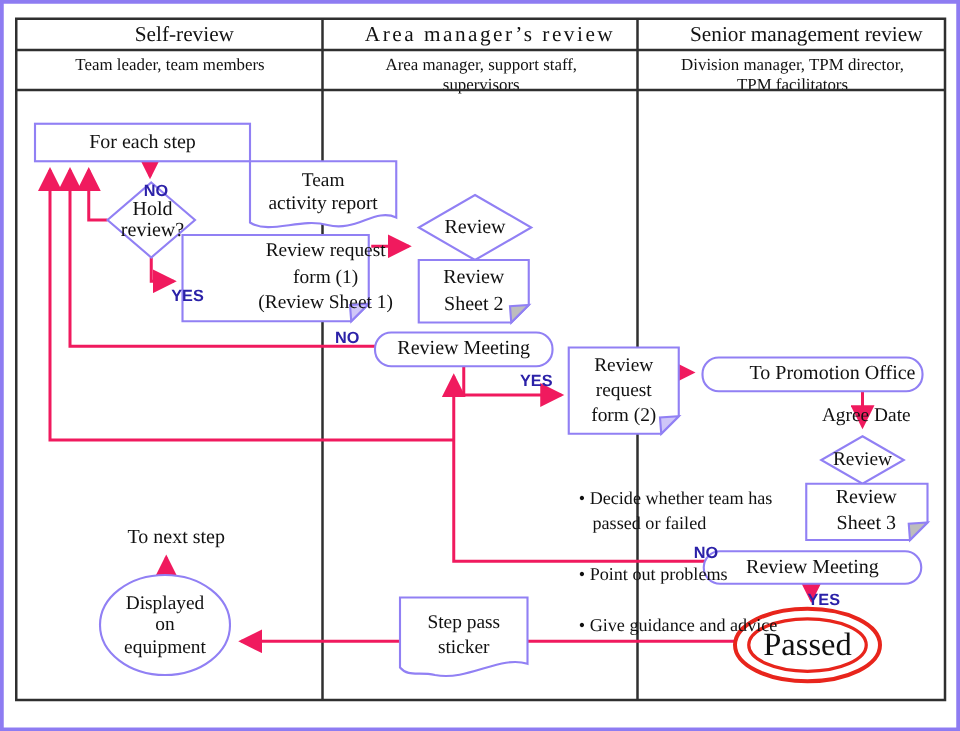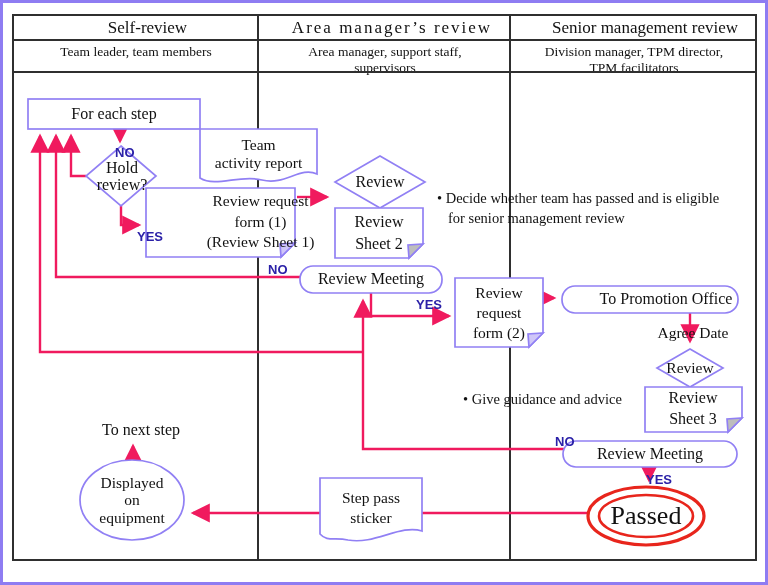--- a/index.html
+++ b/index.html
@@ -123,18 +123,19 @@
 <div class="txt ctr node big" style="left:93px;top:420px;width:96px;height:20px;z-index:4;">To next step</div>
 
 <div class="lbl" style="left:75px;top:145px;">NO</div>
 <div class="lbl" style="left:97px;top:229px;">YES</div>
 <div class="lbl" style="left:228px;top:262px;">NO</div>
 <div class="lbl" style="left:376px;top:297px;">YES</div>
 <div class="lbl" style="left:515px;top:434px;">NO</div>
 <div class="lbl" style="left:606px;top:472px;">YES</div>
 
 <div class="note-block" style="left:437px;top:167px;width:310px;text-indent:-11px;padding-left:11px;">
-  <div>• Decide whether team has passed and is eligible
-for senior management review</div>
 </div>
 <div class="note-block" style="left:463px;top:368px;width:190px;text-indent:-11px;padding-left:11px;">
+  <div>• Decide whether team has
+passed or failed</div>
+  <div>• Point out problems</div>
   <div>• Give guidance and advice</div>
 </div>
 
 </body></html>

